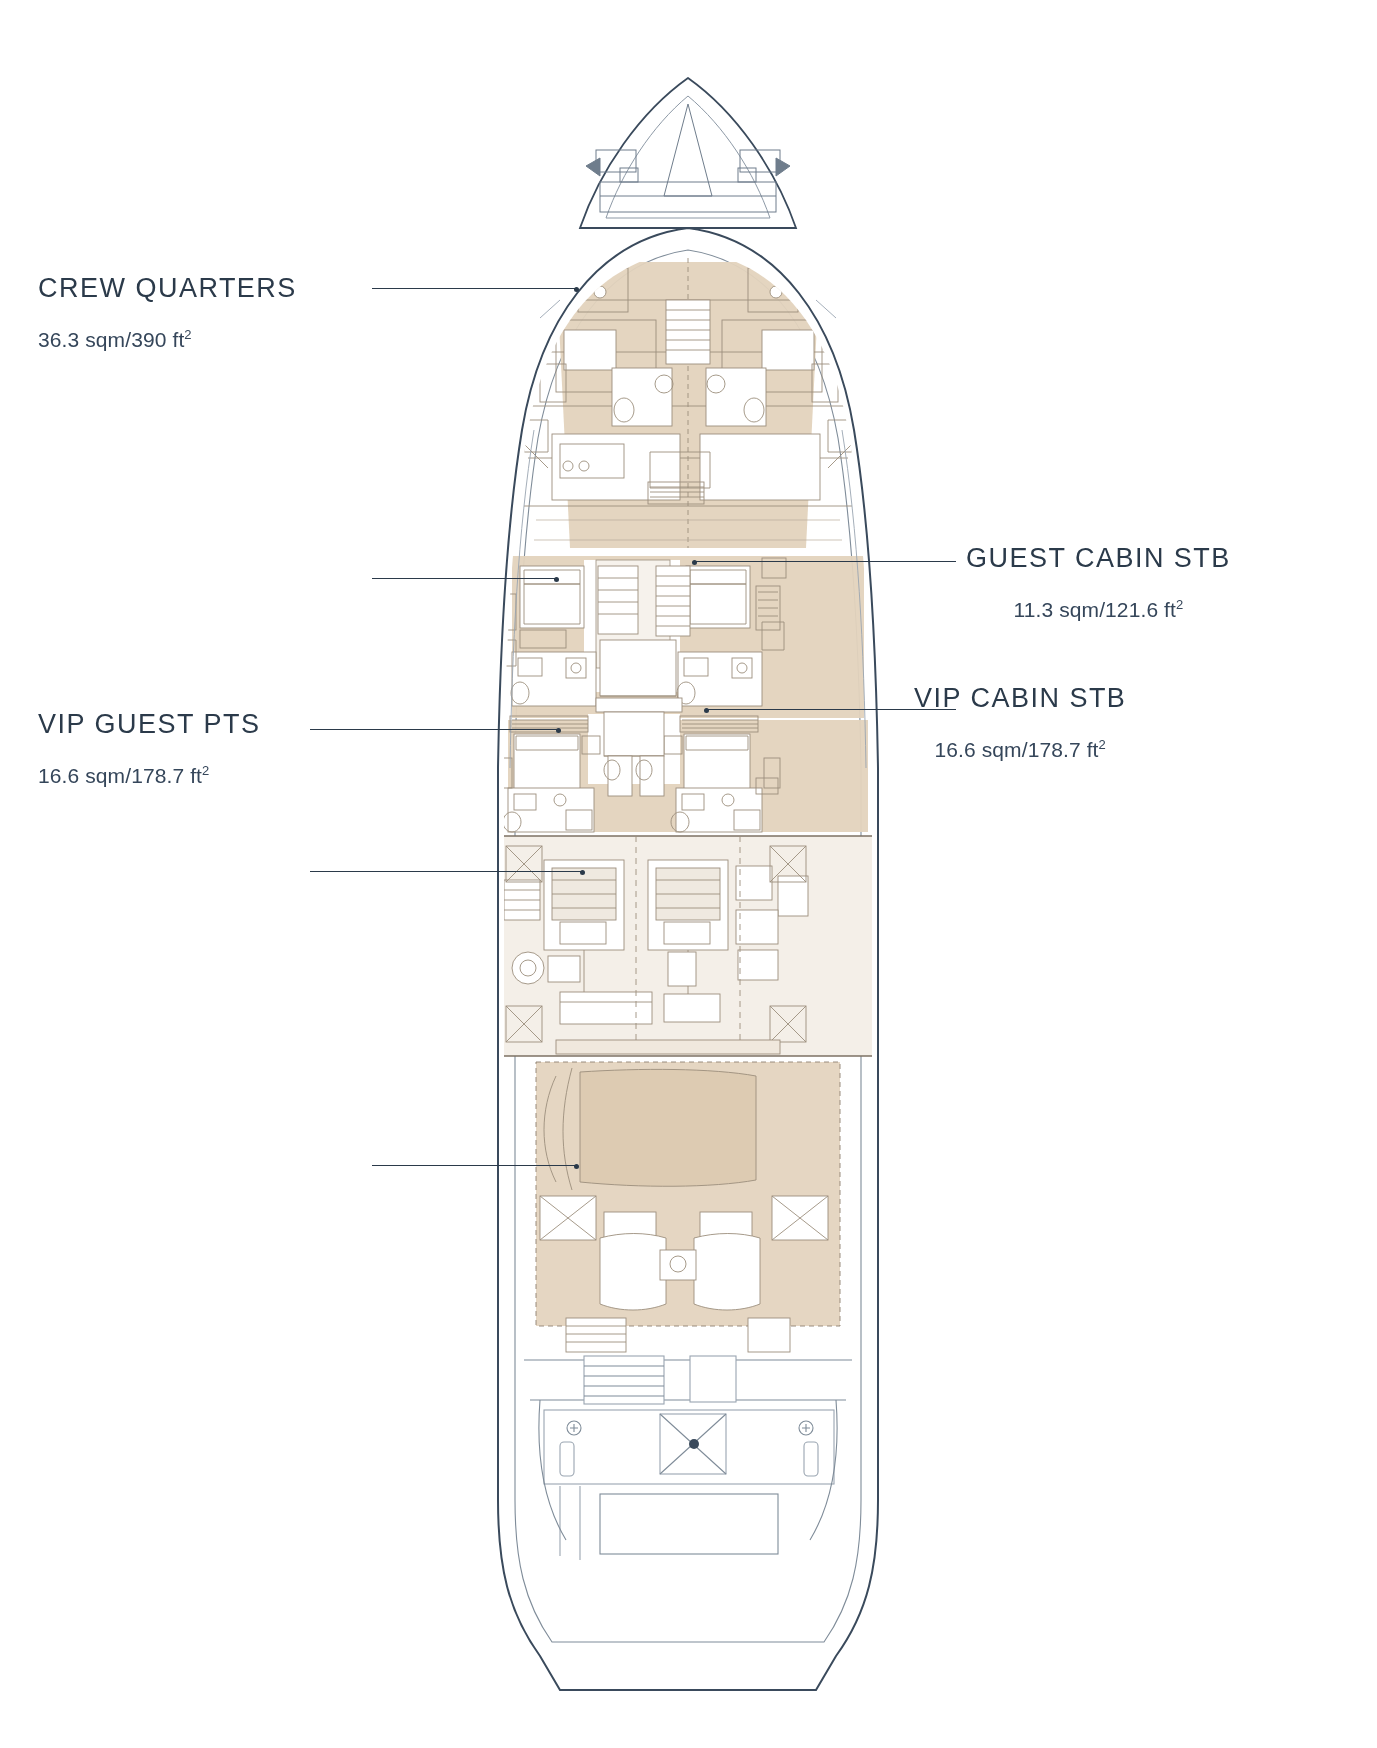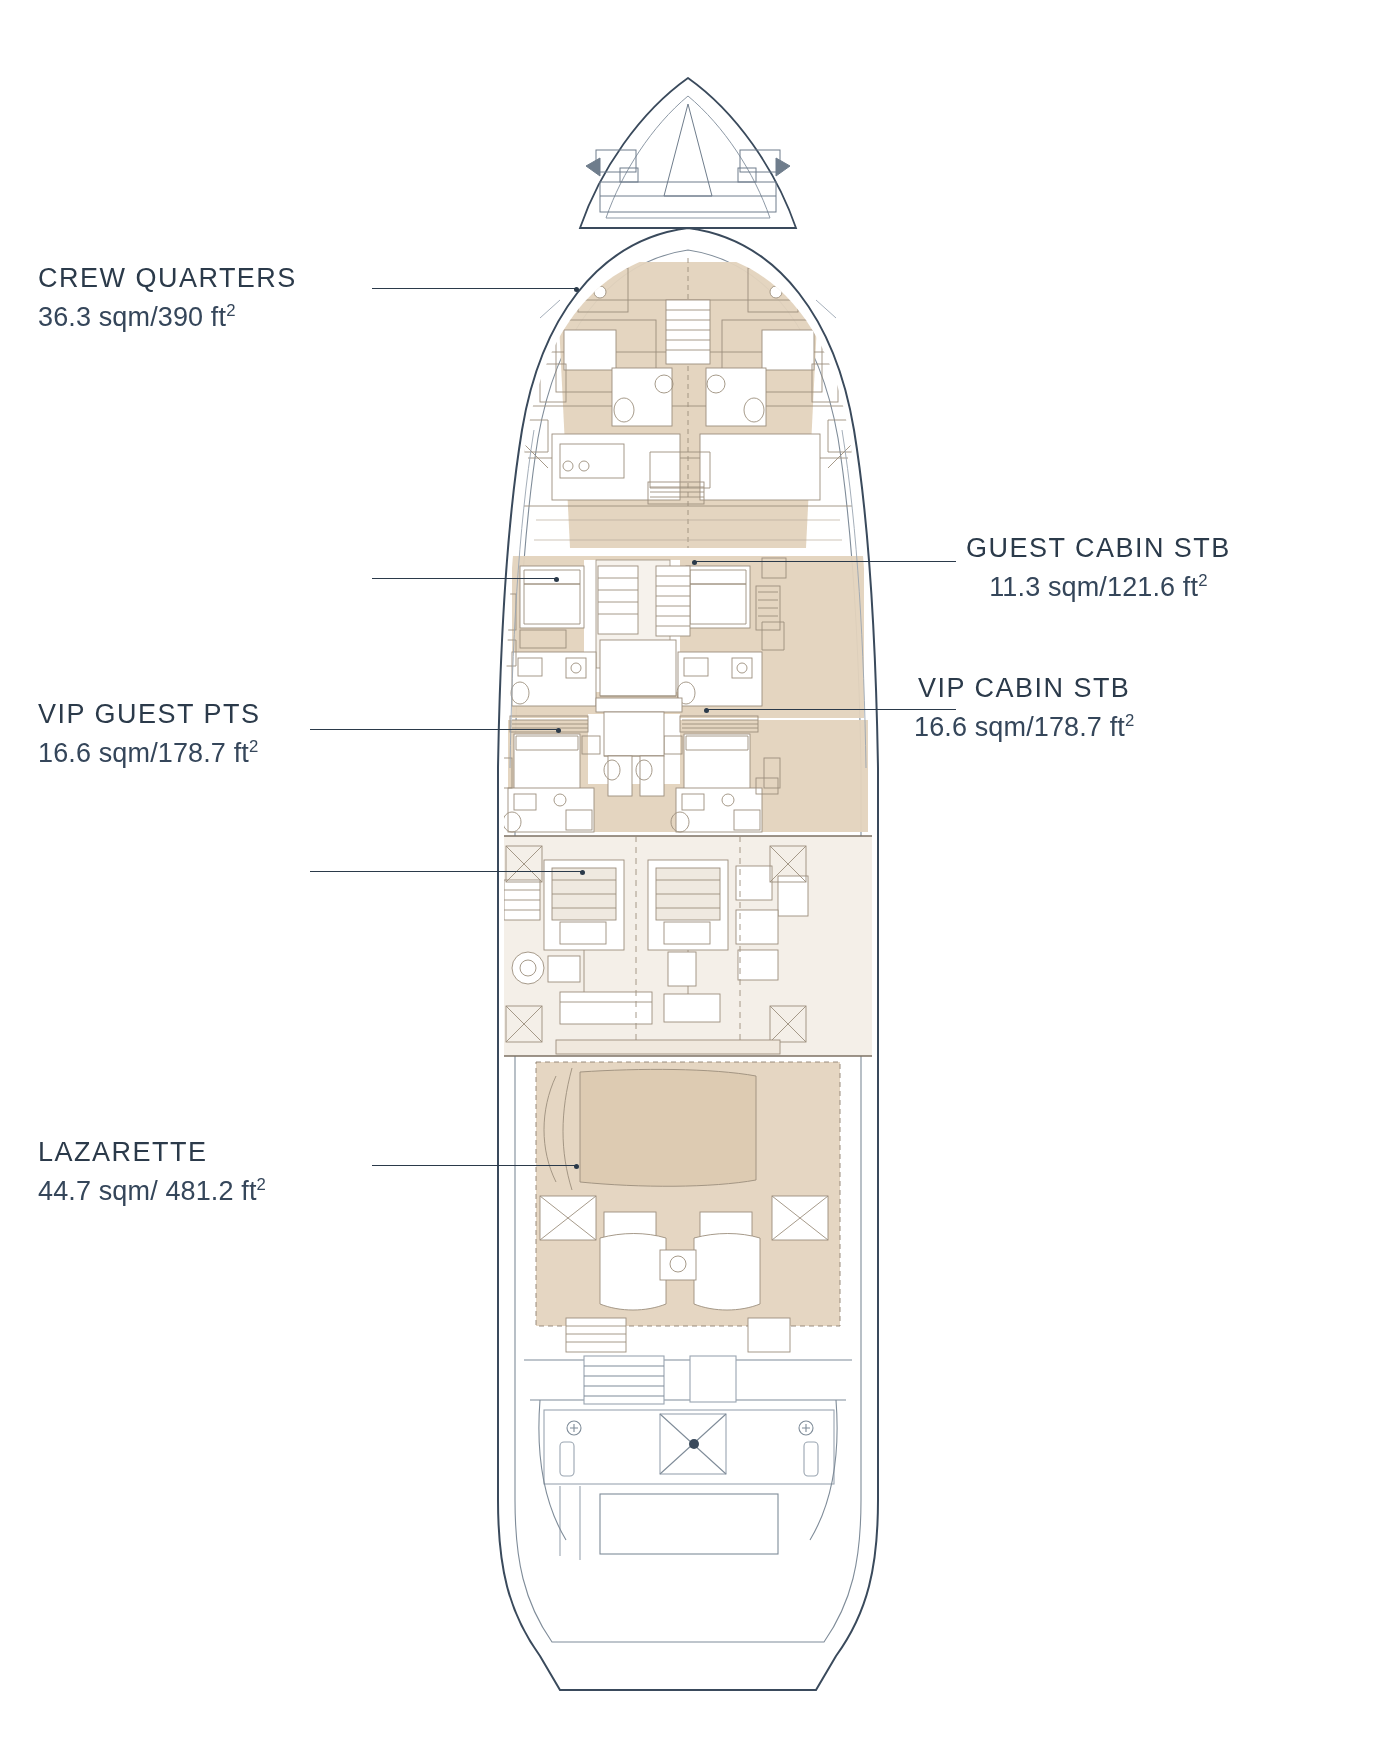--- a/index.html
+++ b/index.html
@@ -23,28 +23,29 @@
     position: absolute;
     line-height: 1.22;
     white-space: nowrap;
   }
   .label .title {
     font-size: 27px;
     letter-spacing: 0.055em;
     font-weight: 400;
     color: #2b3a4a;
     display: block;
+    margin-top: 10px;
   }
   .label .area {
-    font-size: 27px;
+    font-size: 21px;
     letter-spacing: 0.005em;
     font-weight: 400;
     color: #35465a;
     display: block;
-    margin-top: 6px;
+    margin-top: 22px;
   }
   .label .area sup {
     font-size: 0.62em;
     vertical-align: super;
   }
   .label.right {
     text-align: center;
   }
   .leader {
     position: absolute;
@@ -451,24 +452,20 @@
     <span class="area"><span>36.3 sqm/390 ft</span><sup>2</sup></span>
   </div>
 
 
   <div class="label left" style="left:38px; top:698px;">
     <span class="title">VIP GUEST PTS</span>
     <span class="area"><span>16.6 sqm/178.7 ft</span><sup>2</sup></span>
   </div>
 
 
-  <div class="label left" style="left:38px; top:1136px;">
-    <span class="title">LAZARETTE</span>
-    <span class="area"><span>44.7 sqm/ 481.2 ft</span><sup>2</sup></span>
-  </div>
 
   <div class="label right" style="left:966px; top:532px;">
     <span class="title">GUEST  CABIN  STB</span>
     <span class="area"><span>11.3 sqm/121.6 ft</span><sup>2</sup></span>
   </div>
 
   <div class="label right" style="left:914px; top:672px;">
     <span class="title">VIP CABIN STB</span>
     <span class="area"><span>16.6 sqm/178.7 ft</span><sup>2</sup></span>
   </div>

